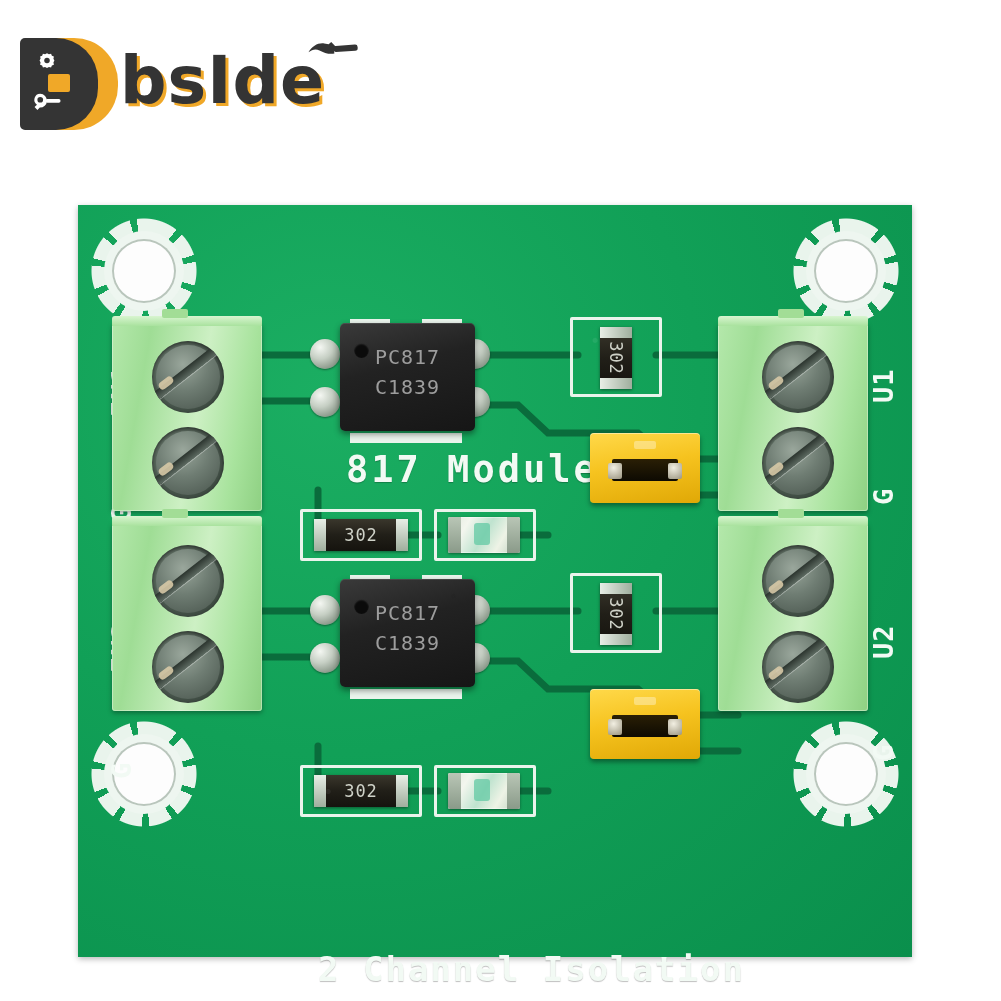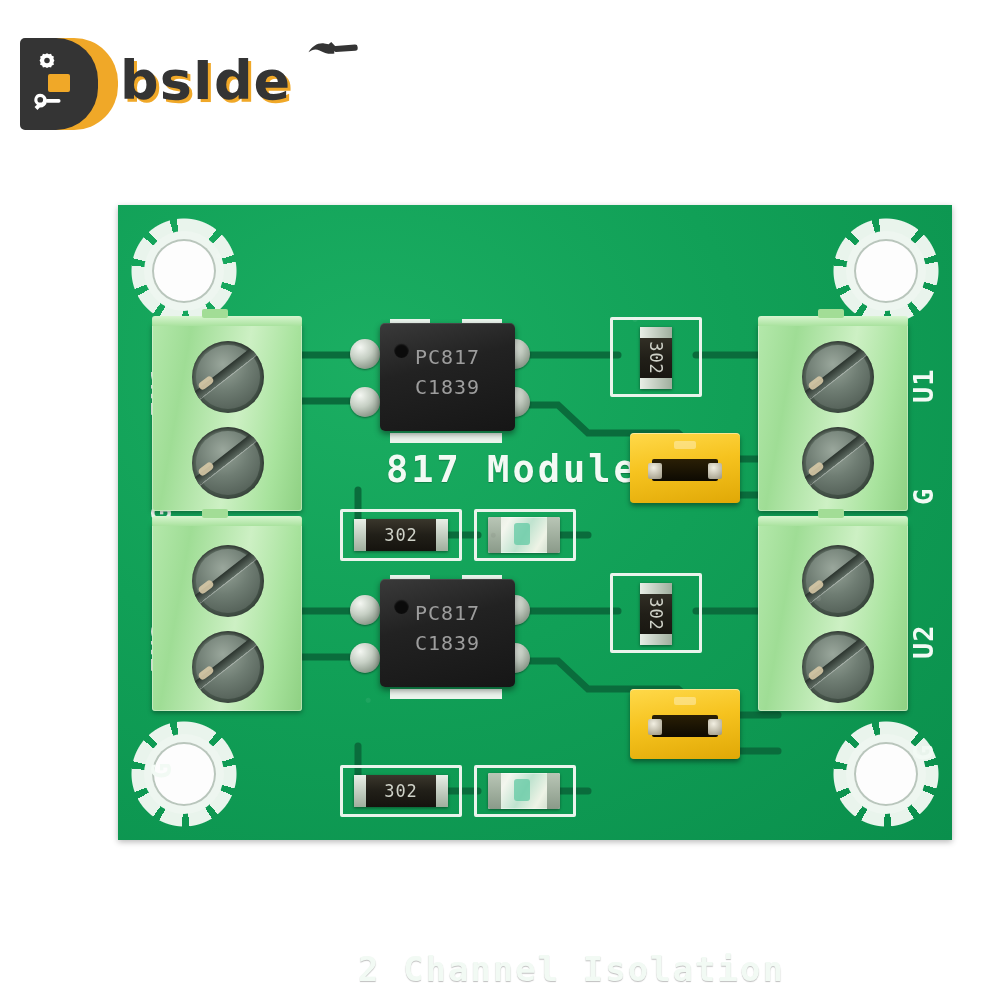--- a/index.html
+++ b/index.html
@@ -28,33 +28,32 @@
   }
   .gear{
     position:absolute;left:20px;top:16px;width:26px;height:26px;
   }
   .wrench{
     position:absolute;left:18px;top:56px;width:30px;height:24px;
   }
   .logo-text{
     position:absolute;left:112px;top:14px;
     font-family:"DejaVu Sans",sans-serif;
-    font-size:54px;font-weight:bold;color:#343434;
+    font-size:65px;font-weight:bold;color:#343434;
     letter-spacing:1px;line-height:86px;
     text-shadow:3px 3px 0 #f0a828;
   }
   .hammer{position:absolute;left:297px;top:16px;width:56px;height:28px;}
 
   
   #pcb{
-    position:absolute;left:78px;top:205px;width:834px;height:635px;
+    position:absolute;left:78px;top:205px;width:834px;height:752px;
     background:
       radial-gradient(ellipse at 30% 25%, #1bae62 0%, #11a057 45%, #0a8f4c 100%);
     box-shadow:0 2px 6px rgba(0,0,0,.28);
-    margin-left:40px;
   }
   #pcb::after{ 
     content:"";position:absolute;inset:0;pointer-events:none;
     background:
       radial-gradient(circle at 12% 8%, rgba(255,255,255,.10) 0 2px, transparent 3px),
       radial-gradient(circle at 62% 18%, rgba(255,255,255,.07) 0 2px, transparent 3px),
       radial-gradient(circle at 84% 62%, rgba(255,255,255,.07) 0 2px, transparent 3px),
       radial-gradient(circle at 30% 78%, rgba(255,255,255,.06) 0 2px, transparent 3px),
       radial-gradient(circle at 45% 52%, rgba(0,0,0,.05) 0 2px, transparent 3px);
   }

